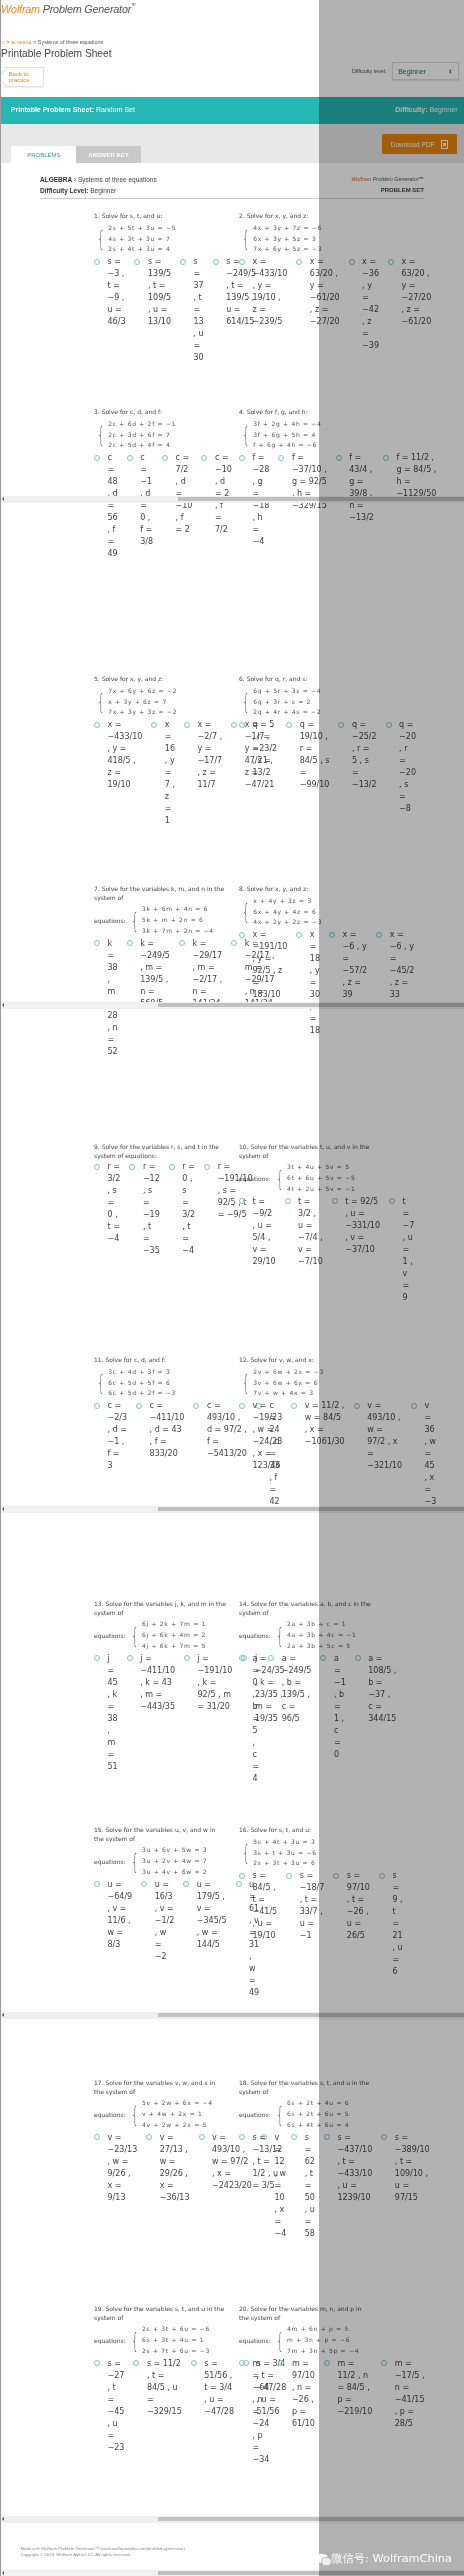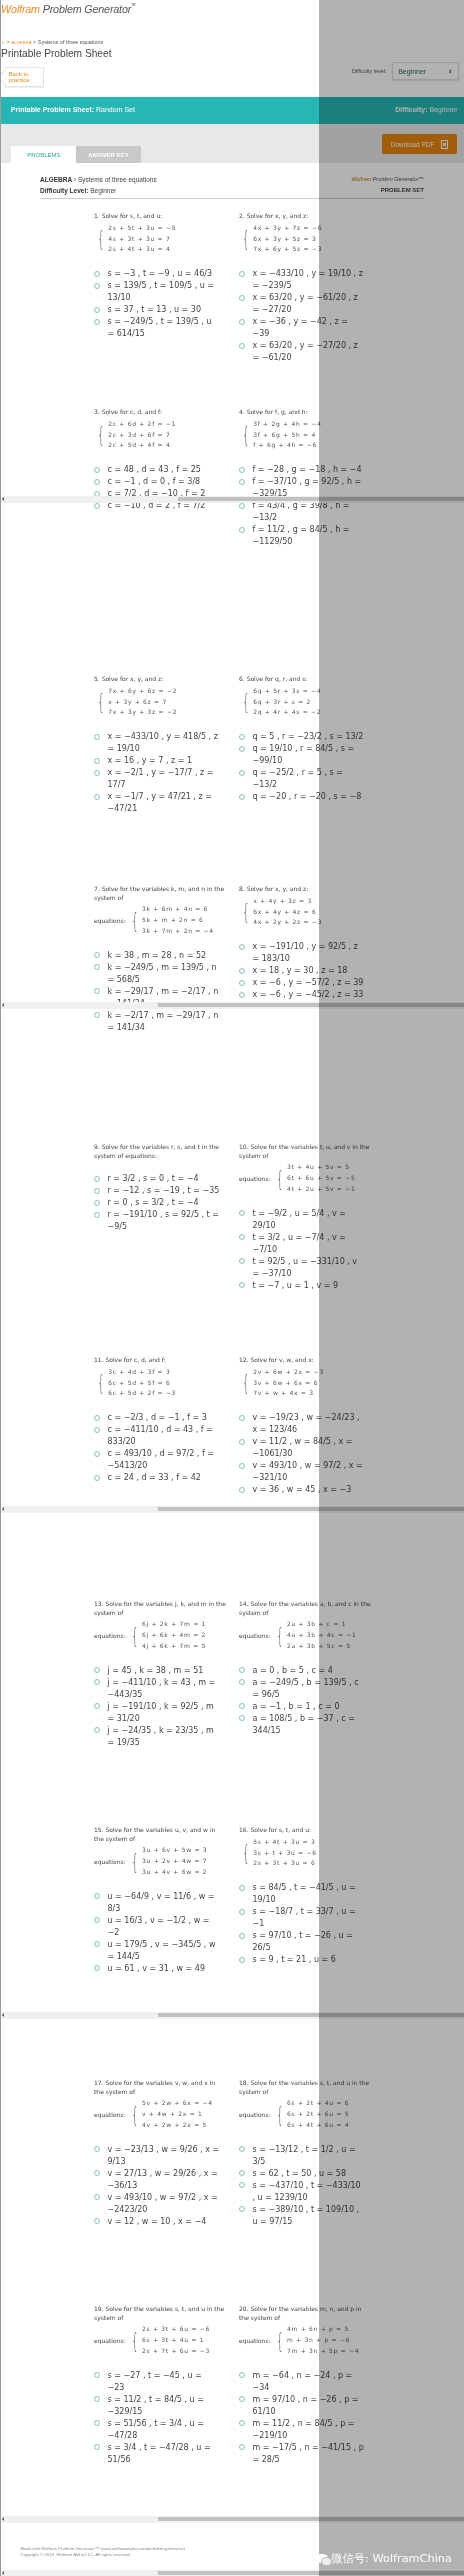--- a/index.html
+++ b/index.html
@@ -37,21 +37,21 @@
   .sheet-brand .pg{color:#555;font-style:italic;}
   .sheet-brand .ps{font-weight:bold;color:#444;font-size:6px;}
   .sheet-rule{position:absolute;left:40px;top:198px;width:384px;height:0.5px;background:#ccc;}
 
   .problem{position:absolute;width:132px;font-family:"DejaVu Sans",sans-serif;font-size:6px;color:#444;}
   .p-title{line-height:8.6px;}
   .eqsys{display:flex;align-items:center;margin-top:2.2px;}
   .eqsys .lbl{margin-right:2.2px;}
   .brace{font-size:21.5px;line-height:1;color:#555;font-weight:100;margin-right:0.5px;transform:scaleX(0.5);}
   .eqs{display:flex;flex-direction:column;line-height:10.8px;letter-spacing:0.7px;color:#555;}
-  .options{margin-top:13px;display:flex;flex-direction:column;gap:0;}
+  .options{margin-top:1px;display:flex;flex-direction:row;gap:9px;}
   .opt{display:flex;align-items:flex-start;font-size:8px;color:#444;line-height:12px;}
   .radio{width:6px;height:6px;border:0.5px solid #7fc2c0;border-radius:50%;margin:2.7px 7.5px 0 0;flex-shrink:0;box-sizing:border-box;}
   .opt-text{white-space:normal;max-width:113px;}
   .hscroll{position:absolute;left:0;width:464px;height:6.5px;background:#f0f0f0;z-index:3;}
   .hscroll .thumb{position:absolute;top:1.1px;height:4.3px;background:#c1c1c1;right:0;}
   .hscroll .arrow{position:absolute;left:2.2px;top:1.1px;width:0;height:0;border-top:2.2px solid transparent;border-bottom:2.2px solid transparent;border-right:2.2px solid #555;}
   .overlay{position:absolute;left:319px;top:0;width:145px;height:2576px;background:rgba(0,0,0,0.3);z-index:4;pointer-events:none;}
   .footer-text{position:absolute;left:20.4px;top:2546px;font-size:4.3px;color:#888;line-height:6px;}
   .wm{position:absolute;left:316px;top:2551px;z-index:6;color:#fff;font-size:11.3px;display:flex;align-items:center;gap:3.2px;font-family:"DejaVu Sans",sans-serif;}
   .wm-icon{width:12px;height:9.7px;background:#fff;border-radius:50%;position:relative;}
@@ -175,21 +175,21 @@
         <span class="brace">{</span>
         <div class="eqs">
           <span>2c + 6d + 2f = −1</span>
           <span>2c + 3d + 6f = 7</span>
           <span>2c + 5d + 4f = 4</span>
         </div>
       </div>
       <div class="options">
         <div class="opt">
           <span class="radio"></span>
-          <span class="opt-text">c = 48 ,  d = 43 ,  f = 25</span>
+          <span class="opt-text">c = 48 ,  d = 56 ,  f = 49</span>
         </div>
         <div class="opt">
           <span class="radio"></span>
           <span class="opt-text">c = −1 ,  d = 0 ,  f = 3/8</span>
         </div>
         <div class="opt">
           <span class="radio"></span>
           <span class="opt-text">c = 7/2 ,  d = −10 ,  f = 2</span>
         </div>
         <div class="opt">
@@ -241,21 +241,21 @@
         <div class="opt">
           <span class="radio"></span>
           <span class="opt-text">x = −433/10 ,  y = 418/5 ,  z = 19/10</span>
         </div>
         <div class="opt">
           <span class="radio"></span>
           <span class="opt-text">x = 16 ,  y = 7 ,  z = 1</span>
         </div>
         <div class="opt">
           <span class="radio"></span>
-          <span class="opt-text">x = −2/1 ,  y = −17/7 ,  z = 17/7</span>
+          <span class="opt-text">x = −2/7 ,  y = −17/7 ,  z = 11/7</span>
         </div>
         <div class="opt">
           <span class="radio"></span>
           <span class="opt-text">x = −1/7 ,  y = 47/21 ,  z = −47/21</span>
         </div>
       </div>
     </div>
     <div class="problem" style="left: 239px; top: 675px;">
       <div class="p-title">6. Solve for q, r, and s:</div>
       <div class="eqsys">

